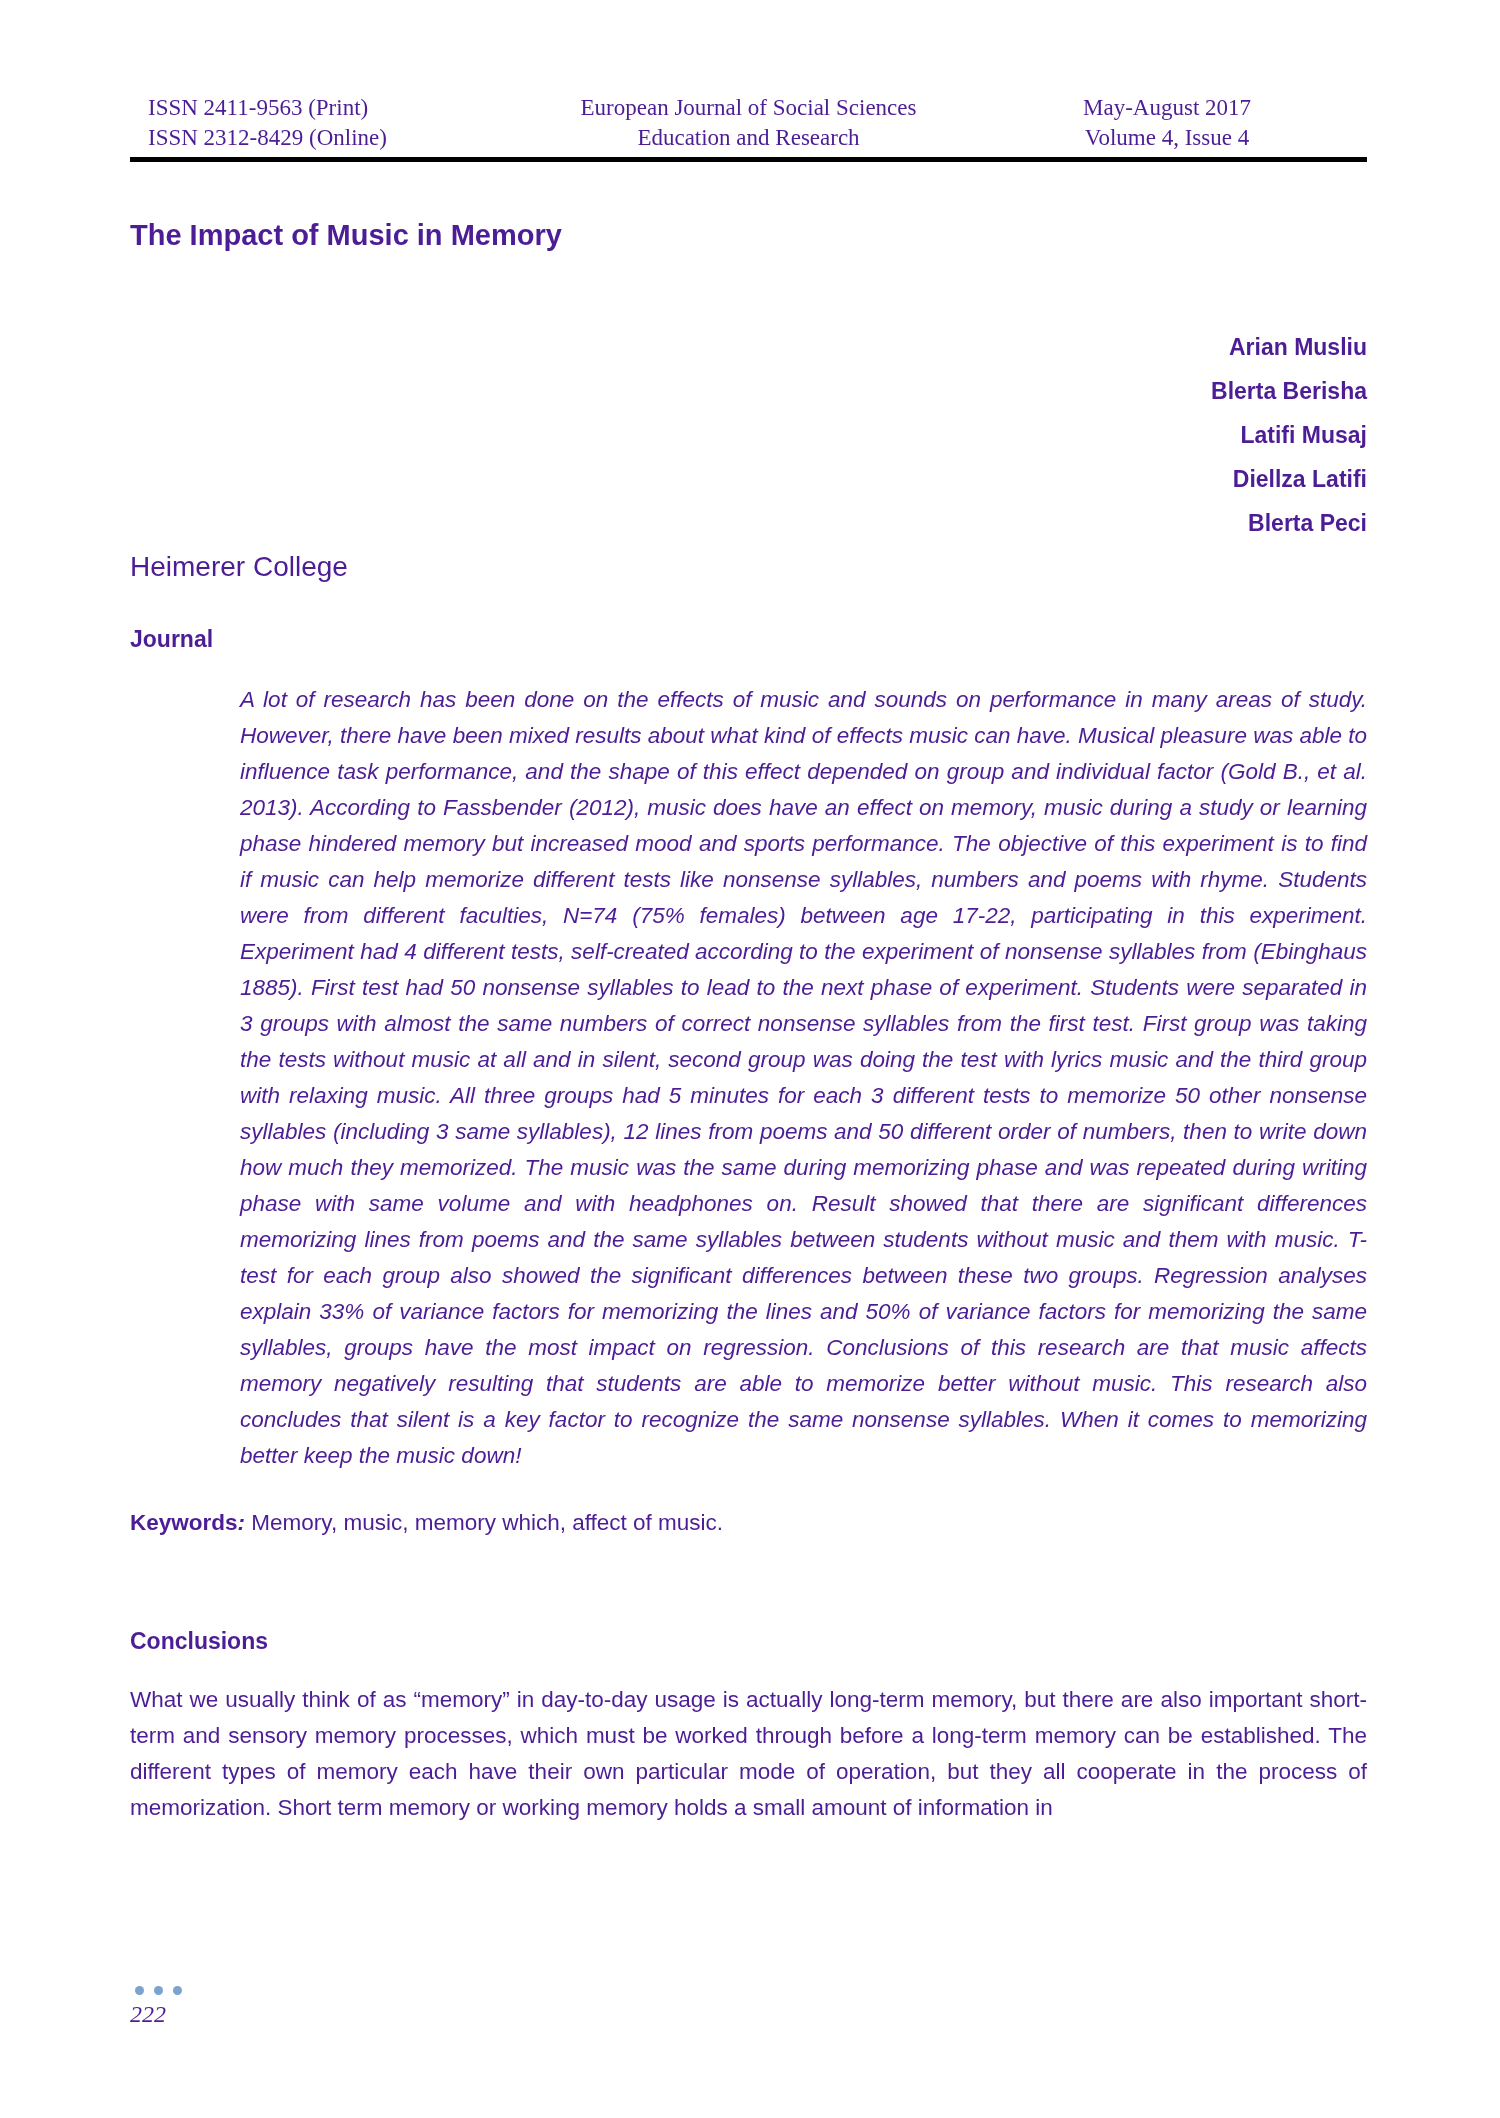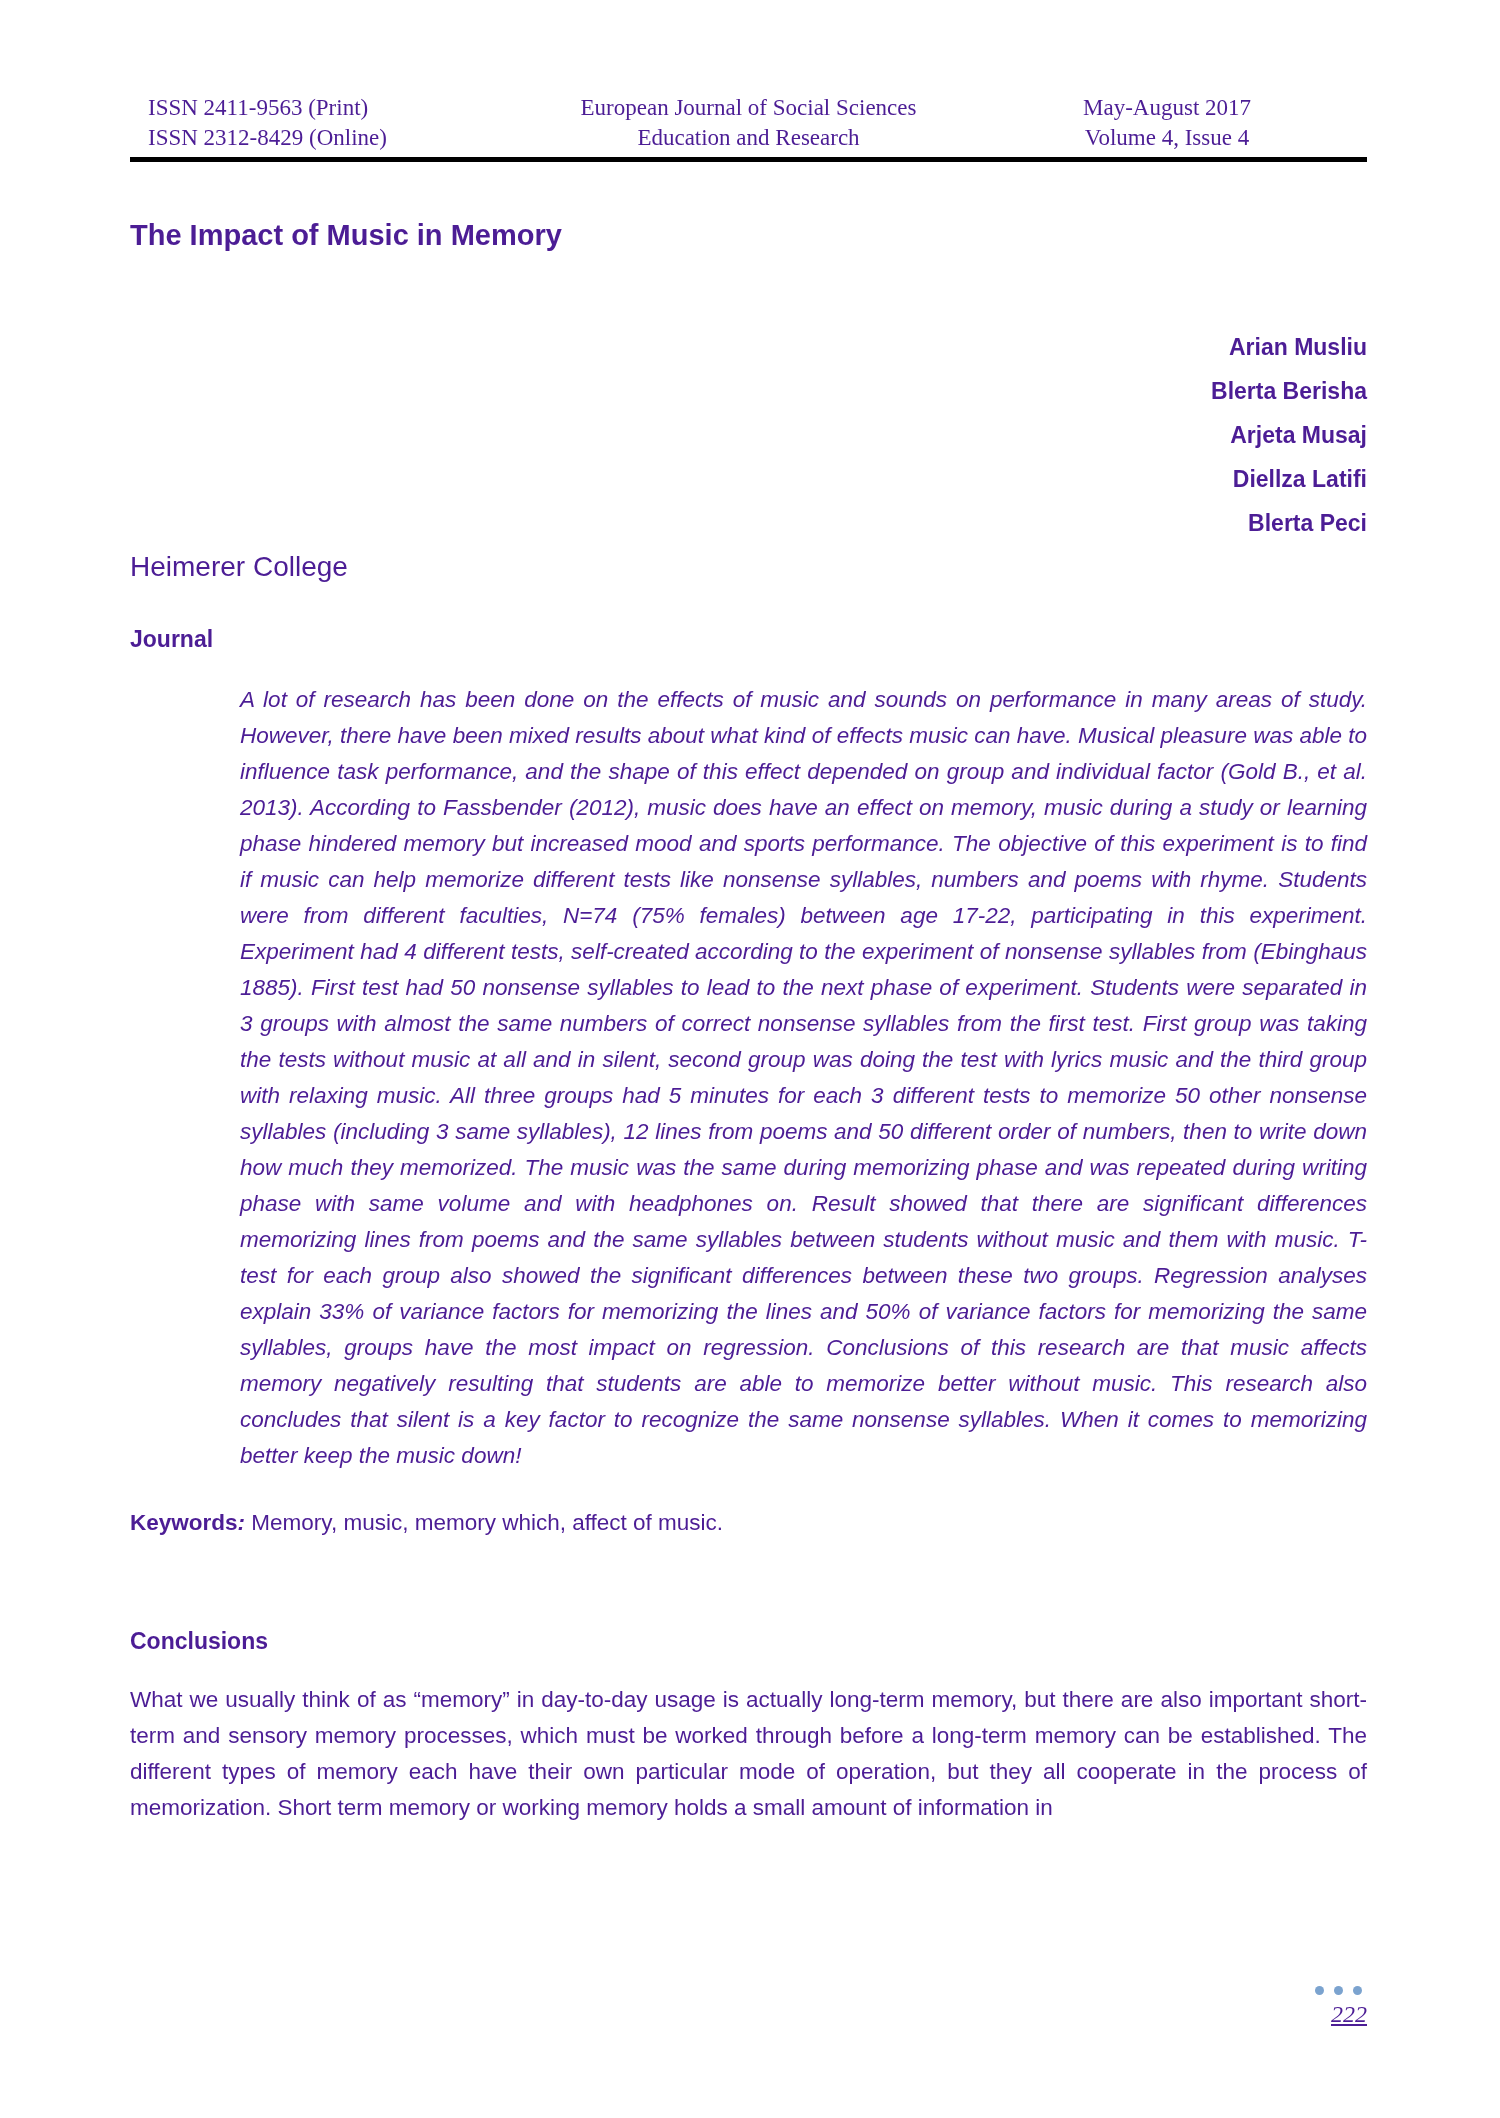--- a/index.html
+++ b/index.html
@@ -87,22 +87,21 @@
     text-align: justify;
     text-justify: inter-word;
   }
 
   
   .page-footer {
     position: absolute;
     left: 130px;
     right: 133px;
     bottom: 98px;
-    text-align: right;
-    text-decoration: underline;
+    text-align: left;
   }
   .footer-dots { line-height: 10px; }
   .footer-dots .dot {
     display: inline-block;
     width: 9px;
     height: 9px;
     border-radius: 50%;
     background: #7ba3cf;
     margin: 0 5px;
     vertical-align: middle;
@@ -133,21 +132,21 @@
       <div>Volume 4, Issue 4</div>
     </div>
   </header>
   <div class="header-rule"></div>
 
   <h1 class="article-title">The Impact of Music in Memory</h1>
 
   <div class="authors">
     <div class="author-line">Arian Musliu</div>
     <div class="author-line">Blerta Berisha</div>
-    <div class="author-line">Arjeta Musaj</div>
+    <div class="author-line">Latifi Musaj</div>
     <div class="author-line">Diellza Latifi</div>
     <div class="author-line">Blerta Peci</div>
     <div class="affiliation">Heimerer College</div>
   </div>
 
   <h2 class="section-heading abstract-heading">Journal</h2>
   <p class="abstract-body">A lot of research has been done on the effects of music and sounds on performance in many areas of study. However, there have been mixed results about what kind of effects music can have. Musical pleasure was able to influence task performance, and the shape of this effect depended on group and individual factor (Gold B., et al. 2013). According to Fassbender (2012), music does have an effect on memory, music during a study or learning phase hindered memory but increased mood and sports performance. The objective of this experiment is to find if music can help memorize different tests like nonsense syllables, numbers and poems with rhyme. Students were from different faculties, N=74 (75% females) between age 17-22, participating in this experiment. Experiment had 4 different tests, self-created according to the experiment of nonsense syllables from (Ebinghaus 1885). First test had 50 nonsense syllables to lead to the next phase of experiment. Students were separated in 3 groups with almost the same numbers of correct nonsense syllables from the first test. First group was taking the tests without music at all and in silent, second group was doing the test with lyrics music and the third group with relaxing music. All three groups had 5 minutes for each 3 different tests to memorize 50 other nonsense syllables (including 3 same syllables), 12 lines from poems and 50 different order of numbers, then to write down how much they memorized. The music was the same during memorizing phase and was repeated during writing phase with same volume and with headphones on. Result showed that there are significant differences memorizing lines from poems and the same syllables between students without music and them with music. T-test for each group also showed the significant differences between these two groups. Regression analyses explain 33% of variance factors for memorizing the lines and 50% of variance factors for memorizing the same syllables, groups have the most impact on regression. Conclusions of this research are that music affects memory negatively resulting that students are able to memorize better without music. This research also concludes that silent is a key factor to recognize the same nonsense syllables. When it comes to memorizing better keep the music down!</p>
 
   <p class="keywords-line"><span class="keywords-label">Keywords</span><span class="keywords-sep">:</span><span> Memory, music, memory which, affect of music.</span></p>
 

